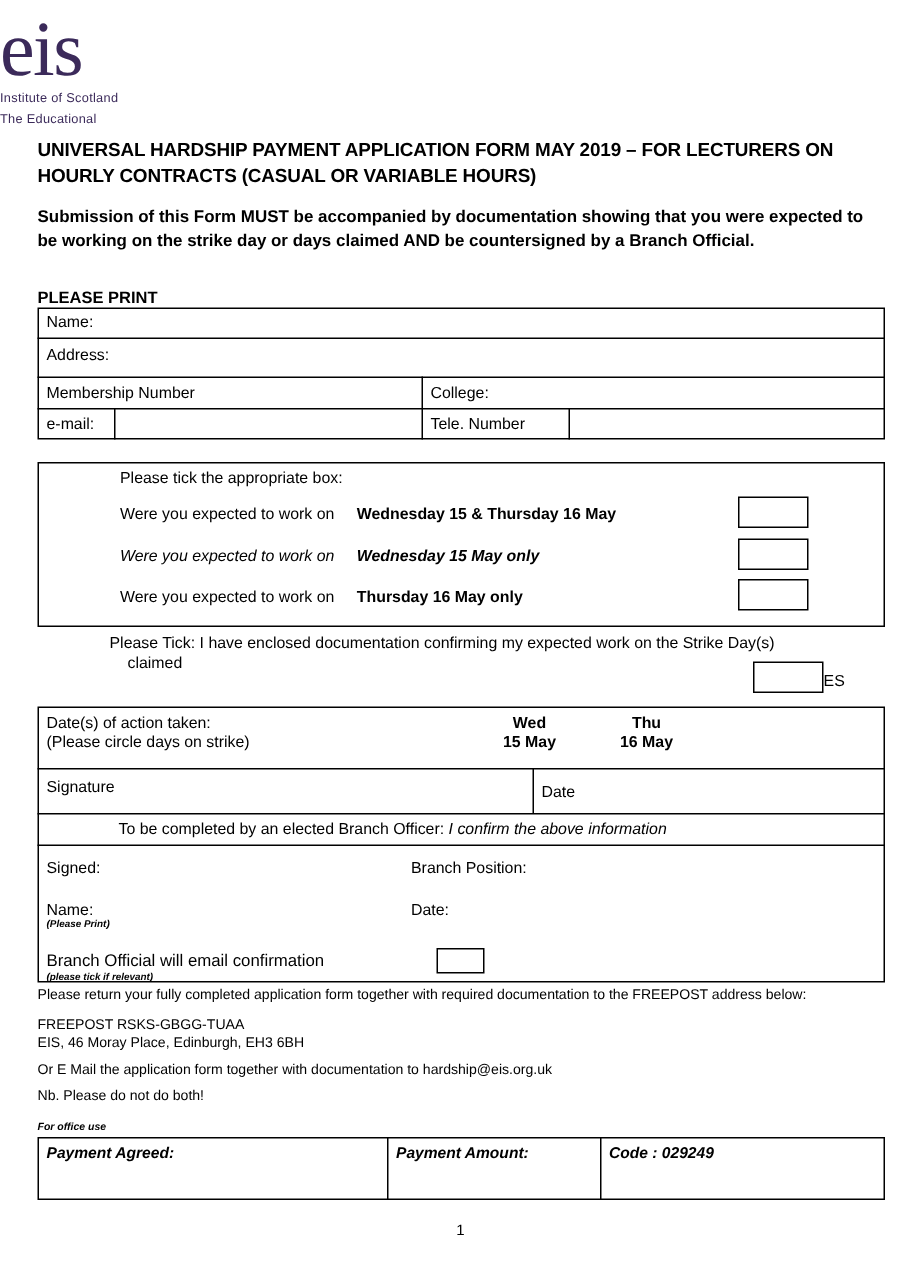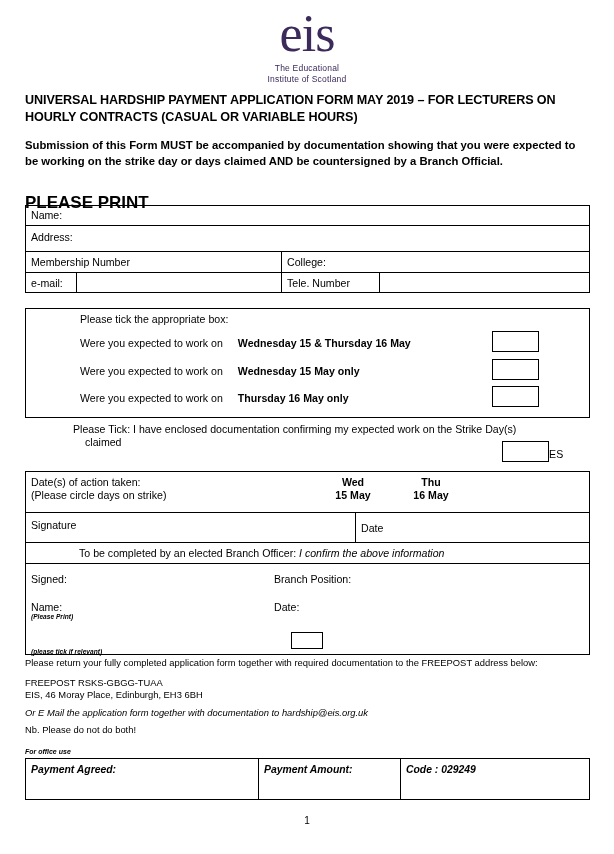--- a/index.html
+++ b/index.html
@@ -18,21 +18,20 @@
     background: #ffffff;
     overflow: hidden;
   }
 
   
   .logo-wrap {
     position: absolute;
     left: 0;
     top: 8px;
     width: 614px;
-    text-align: center;
   }
   .logo-mark {
     font-family: "Liberation Serif", serif;
     font-size: 52px;
     line-height: 52px;
     font-weight: 400;
     color: #3b2a5a;
     letter-spacing: -1px;
     display: inline-block;
     position: relative;
@@ -63,21 +62,21 @@
     top: 138px;
     width: 565px;
     font-size: 11.3px;
     font-weight: bold;
     line-height: 15.5px;
   }
   .please-print {
     position: absolute;
     left: 25px;
     top: 193px;
-    font-size: 17px;
+    font-size: 11px;
     font-weight: bold;
   }
 
   
   .frame {
     position: absolute;
     border: 1.3px solid #000;
     box-sizing: border-box;
   }
   .hline {
@@ -161,22 +160,22 @@
     color: #000;
   }
 </style>
 </head>
 <body>
 
 <div id="page">
 
   <div class="logo-wrap">
     <div class="logo-mark">eis</div>
+    <div class="logo-tagline" style="margin-top:0;">Institute of Scotland</div>
     <div class="logo-tagline">The Educational</div>
-    <div class="logo-tagline" style="margin-top:0;">Institute of Scotland</div>
   </div>
 
   <div class="doc-title">UNIVERSAL HARDSHIP PAYMENT APPLICATION FORM MAY 2019 – FOR LECTURERS ON HOURLY CONTRACTS (CASUAL OR VARIABLE HOURS)</div>
   <div class="doc-subtitle">Submission of this Form MUST be accompanied by documentation showing that you were expected to be working on the strike day or days claimed AND be countersigned by a Branch Official.</div>
   <div class="please-print">PLEASE PRINT</div>
 
   <div class="frame" style="left:25px; top:205px; width:565px; height:88px;"></div>
 
   <div class="hline" style="left:25px; top:225px; width:565px;"></div>
   <div class="hline" style="left:25px; top:251px; width:565px;"></div>
@@ -202,21 +201,21 @@
 
   <div class="frame" style="left:25px; top:308px; width:565px; height:110px;"></div>
 
   <div class="ptext" style="left:32px; top:313px;">Please tick the appropriate box:</div>
 
   <div class="ptext" style="left:32px; top:337px;">
     <span>Were you expected to work on </span><b>Wednesday 15 &amp; Thursday 16 May</b>
   </div>
   <div class="tickbox" style="left:492px; top:331px; width:47px; height:21px;"></div>
 
-  <div class="ptext" style="left:32px; top:365px;">
+  <div class="ptext" style="left:32px; top:365px;font-style:italic;">
     <span>Were you expected to work on </span><b>Wednesday 15 May only</b>
   </div>
   <div class="tickbox" style="left:492px; top:359px; width:47px; height:21px;"></div>
 
   <div class="ptext" style="left:32px; top:392px;">
     <span>Were you expected to work on </span><b>Thursday 16 May only</b>
   </div>
   <div class="tickbox" style="left:492px; top:386px; width:47px; height:21px;"></div>
 
   <div class="ptext" style="left:25px; top:423px; width:570px;">Please Tick: I have enclosed documentation confirming my expected work on the Strike Day(s)</div>
@@ -251,27 +250,28 @@
   <div style="position:absolute;left:80px;top:569px;width:185px;height:18px;"></div>
   <div class="cell-label" style="left:274px; top:573px;">Branch Position:</div>
   <div style="position:absolute;left:372px;top:569px;width:215px;height:18px;"></div>
 
   <div class="cell-label" style="left:31px; top:601px;">Name:</div>
   <div class="small-ital" style="left:31px; top:613px;">(Please Print)</div>
   <div style="position:absolute;left:80px;top:597px;width:185px;height:18px;"></div>
   <div class="cell-label" style="left:274px; top:601px;">Date:</div>
   <div style="position:absolute;left:318px;top:597px;width:269px;height:18px;"></div>
 
+  <div class="cell-label" style="left:31px; top:635px; font-size:11.2px;">Branch Official will email confirmation</div>
   <div class="small-ital" style="left:31px; top:648px;">(please tick if relevant)</div>
   <div class="tickbox" style="left:291px; top:632px; width:32px; height:17px;"></div>
 
   <div class="footer-text" style="left:25px; top:657px; width:570px;">Please return your fully completed application form together with required documentation to the FREEPOST address below:</div>
   <div class="footer-text" style="left:25px; top:677px;">FREEPOST RSKS-GBGG-TUAA</div>
   <div class="footer-text" style="left:25px; top:689px;">EIS, 46 Moray Place, Edinburgh, EH3 6BH</div>
-  <div class="footer-text" style="left:25px; top:707px;font-style:italic;">Or E Mail the application form together with documentation to hardship@eis.org.uk</div>
+  <div class="footer-text" style="left:25px; top:707px;">Or E Mail the application form together with documentation to hardship@eis.org.uk</div>
   <div class="footer-text" style="left:25px; top:724px;">Nb. Please do not do both!</div>
 
   <div class="small-ital" style="left:25px; top:748px; font-size:7px;">For office use</div>
 
   <div class="frame" style="left:25px; top:758px; width:565px; height:42px;"></div>
   <div class="vline" style="left:258px; top:758px; height:42px;"></div>
   <div class="vline" style="left:400px; top:758px; height:42px;"></div>
 
   <div class="office-label" style="left:31px; top:763px;">Payment Agreed:</div>
   <div style="position:absolute;left:31px;top:778px;width:222px;height:20px;"></div>

